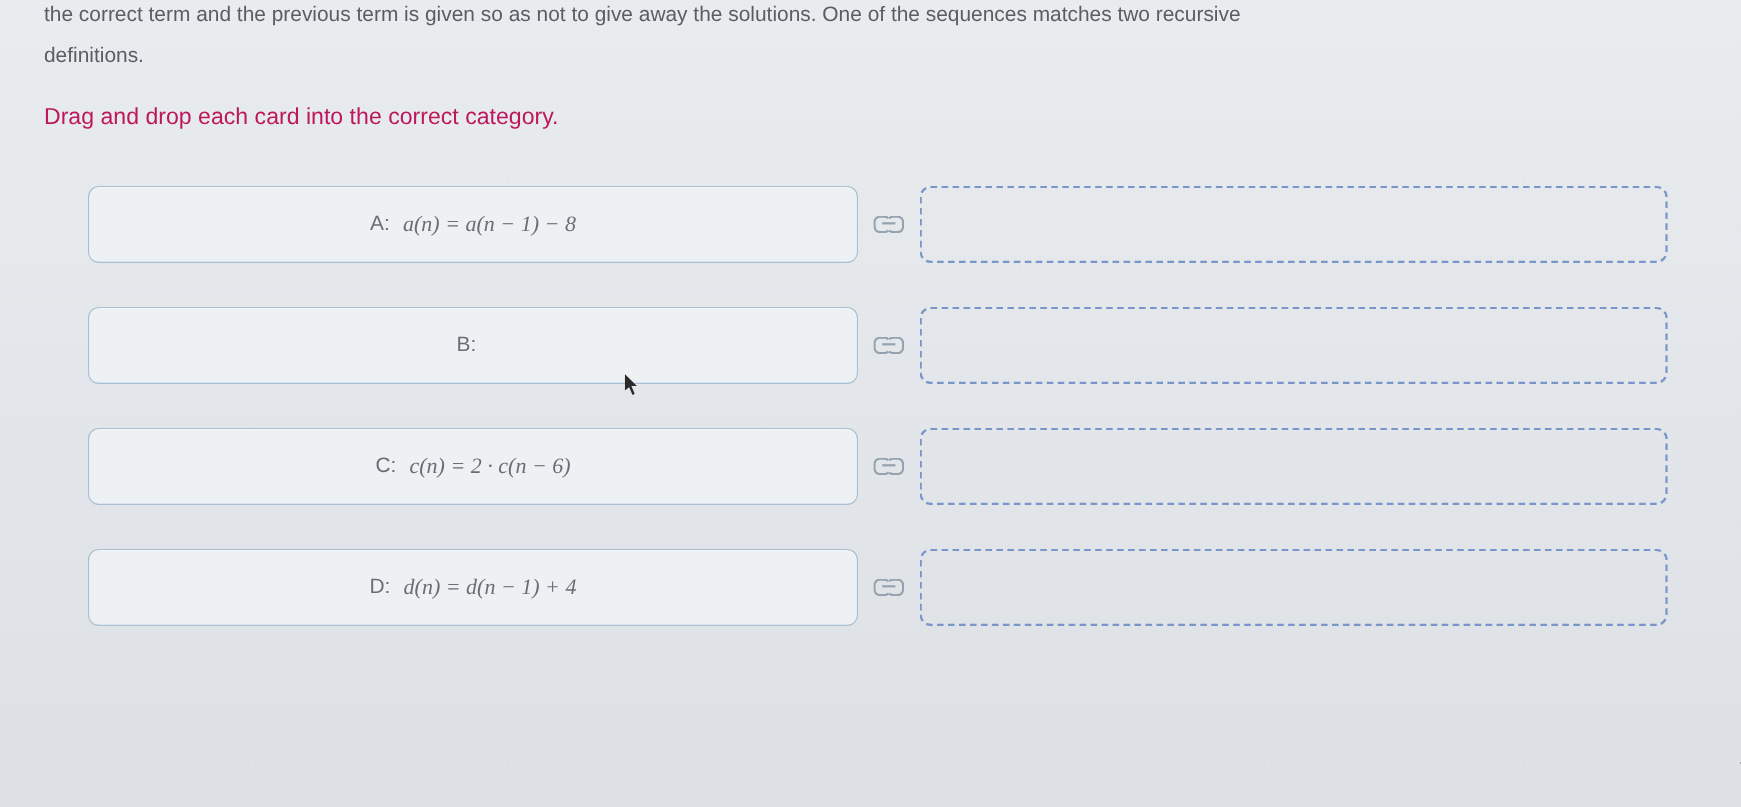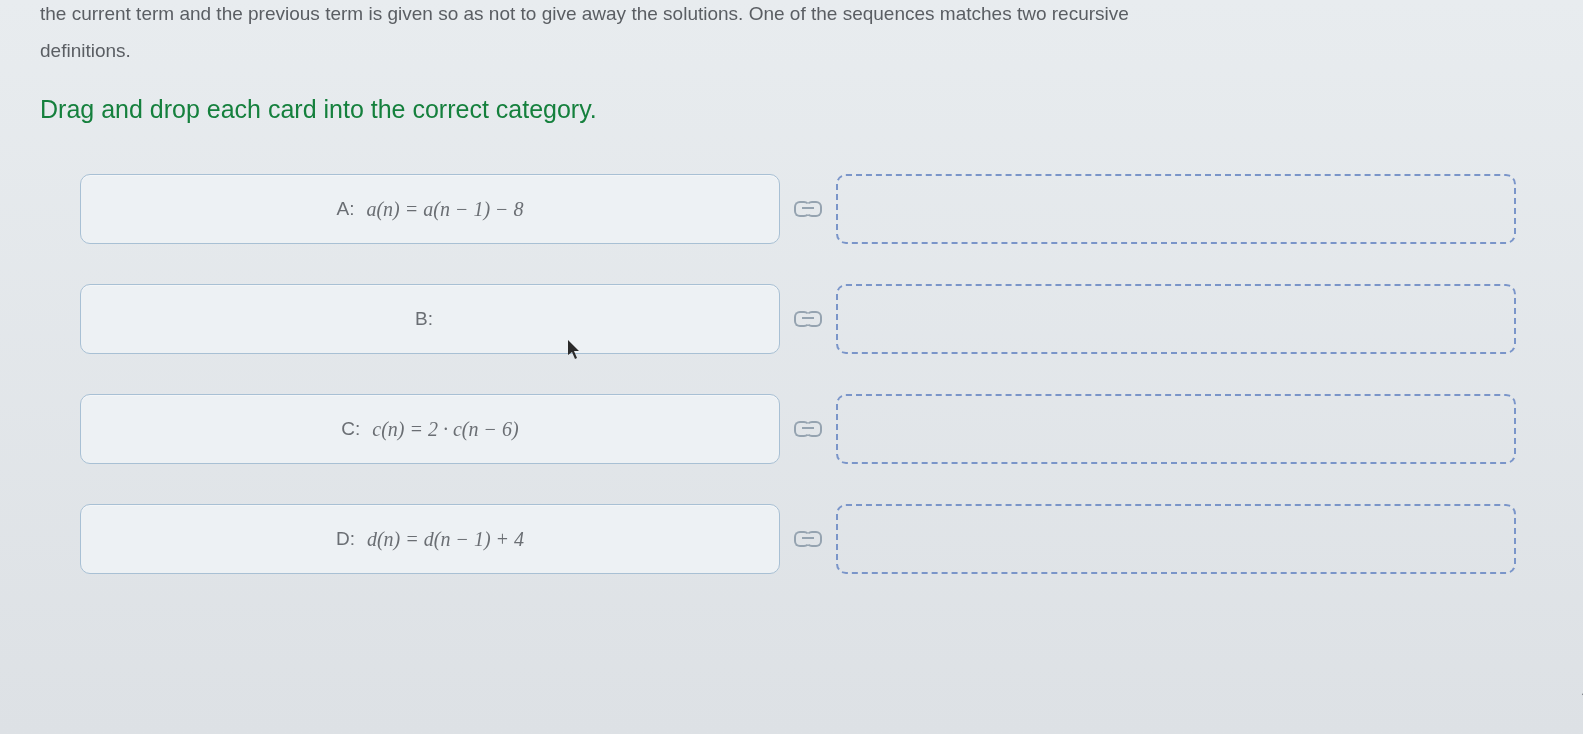--- a/index.html
+++ b/index.html
@@ -16,22 +16,22 @@
       overflow: hidden;
       position: relative;
     }
     .intro-text {
       color: #5a5e63;
       font-size: 19px;
       line-height: 1.5;
       margin-bottom: 8px;
     }
     .instruction-text {
-      color: #15803d;
-      font-size: 25px;
+      color: #be185d;
+      font-size: 21px;
       margin-top: 30px;
       margin-bottom: 50px;
     }
     .matching-area {
       display: flex;
       flex-direction: column;
       gap: 40px;
       padding-left: 40px;
     }
     .match-row {
@@ -119,21 +119,21 @@
       position: absolute;
       right: -10px;
       bottom: 20px;
       font-size: 30px;
       color: #7a7e83;
     }
   </style>
 </head>
 <body>
 
-<div class="intro-text">the current term and the previous term is given so as not to give away the solutions. One of the sequences matches two recursive</div>
+<div class="intro-text">the correct term and the previous term is given so as not to give away the solutions. One of the sequences matches two recursive</div>
 <div class="intro-text">definitions.</div>
 
 <div class="instruction-text">Drag and drop each card into the correct category.</div>
 
 <div class="matching-area">
 
   <div class="match-row">
     <div class="formula-card">
       <span class="formula-label">A:</span>
       <span class="formula-math">a(n) = a(n − 1) − 8</span>

